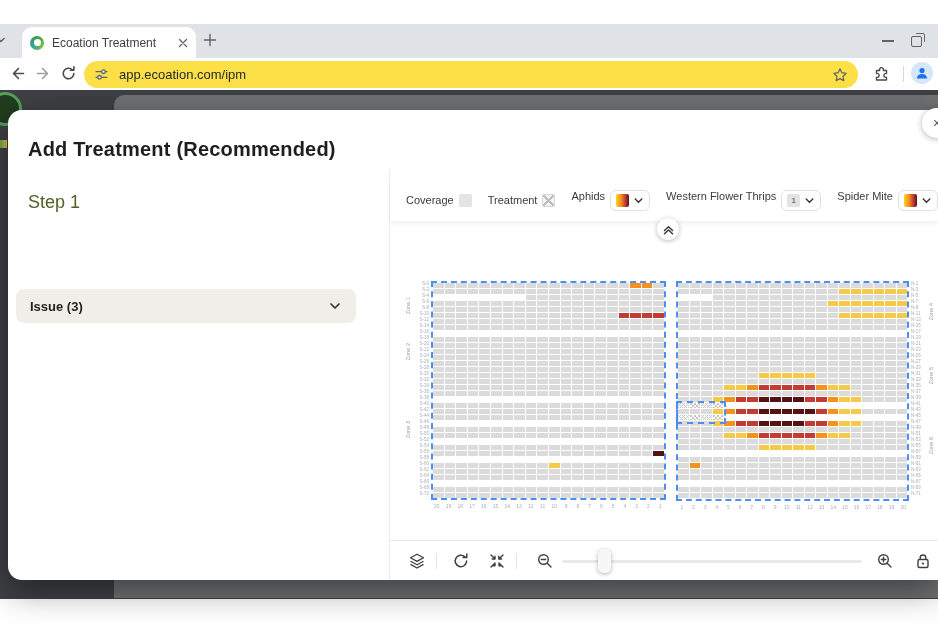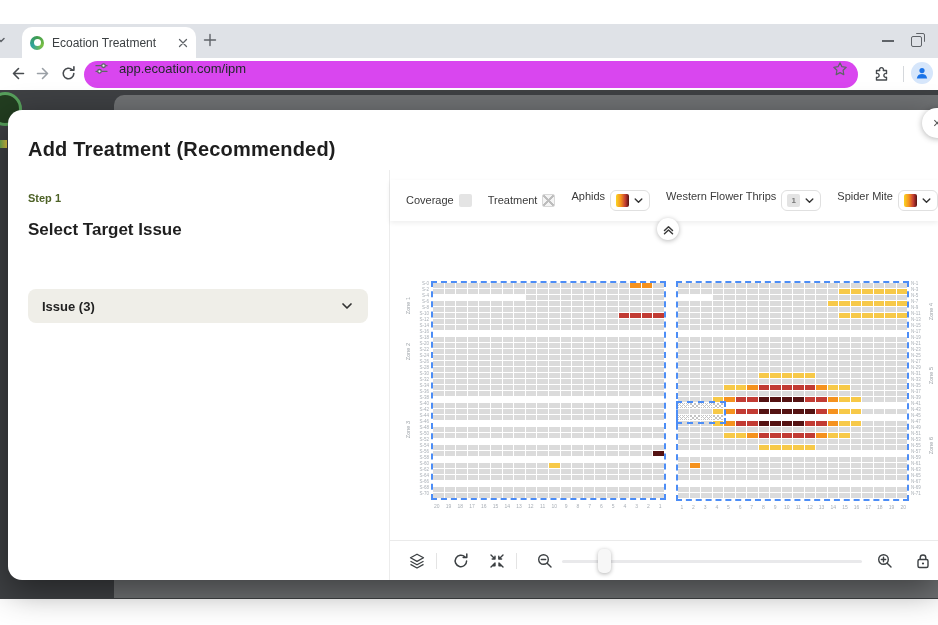--- a/index.html
+++ b/index.html
@@ -16,46 +16,46 @@
        display:flex;align-items:center;padding:0 8px;box-sizing:border-box}
   #tab .fav{width:14px;height:14px;border-radius:50%;background:conic-gradient(#3E9B4F,#7BC043,#2FA3A0,#3E9B4F);position:relative;flex:0 0 auto}
   #tab .fav:after{content:"";position:absolute;left:3.5px;top:3.5px;width:7px;height:7px;border-radius:50%;background:#fff}
   #tab .t{flex:1;font-size:12px;color:#3C4043;margin-left:8px;white-space:nowrap;overflow:hidden}
   #newtab{left:203px;top:33px}
   #winmin{right:44px;top:40px;width:12px;height:2px;background:#5F6368}
   #winrestore{right:16px;top:36px;width:9px;height:9px;border:1.5px solid #5F6368;border-radius:2px;background:#DFE2E7}
   #winrestore:before{content:"";position:absolute;left:2px;top:-4px;width:9px;height:9px;border:1.5px solid #5F6368;border-radius:2px;clip-path:polygon(20% 0,100% 0,100% 80%,80% 80%,80% 20%,20% 20%)}
   #navbar{left:0;top:58px;width:938px;height:32px;background:#fff;border-bottom:1px solid #E3E5E8}
   .navic{top:65px}
-  #urlbar{left:84px;top:61px;width:774px;height:27px;background:#d946ef;border-radius:14px;
-          display:flex;align-items:flex-start;padding:0 10px;box-sizing:border-box}
+  #urlbar{left:84px;top:61px;width:774px;height:27px;background:#fde047;border-radius:14px;
+          display:flex;align-items:center;padding:0 10px;box-sizing:border-box}
   #urlbar .u{font-size:13px;color:#24292E;margin-left:10px;flex:1}
   #extic{left:872px;top:64px}
   #chromesep{left:903px;top:66px;width:1px;height:16px;background:#D5D8DC}
   #avatar{left:911px;top:62px;width:22px;height:22px;border-radius:50%;background:#D6E6FB;display:flex;align-items:center;justify-content:center}
 
   
   #appbg{left:0;top:90px;width:938px;height:509px;background:#3E4043}
   #appcard{left:114px;top:95px;width:824px;height:503px;background:#6F7173;border-radius:10px 0 0 0}
   #sidegreen{left:-12px;top:92px;width:28px;height:28px;border-radius:50%;border:3px solid #57A05C;background:#223D20}
   #sideicon{left:0;top:140px;width:7px;height:8px;background:linear-gradient(90deg,#6AA84F,#E3C441)}
 
   
   #modal{left:8px;top:110px;width:930px;height:470px;background:#fff;border-radius:14px 0 0 14px;
          box-shadow:0 10px 34px rgba(0,0,0,.45)}
   #modalclose{left:922px;top:108px;width:30px;height:30px;border-radius:50%;background:#fff;
               box-shadow:0 1px 6px rgba(0,0,0,.3);display:flex;align-items:center;justify-content:center;
               font-size:14px;color:#555}
   #mtitle{left:20px;top:28px;font-size:20px;font-weight:700;color:#1E1E1E;letter-spacing:.2px}
 
   #leftpane{left:0;top:60px;width:382px;height:410px;border-right:1px solid #ECECEC;box-sizing:border-box}
-  #step{left:20px;top:22px;font-size:11px;font-weight:700;color:#4E6227}
+  #step{left:20px;top:22px;font-size:18px;font-weight:400;color:#4E6227}
   #heading{left:20px;top:50px;font-size:17px;font-weight:700;color:#1F1F1F}
   #sub{left:20px;top:78px;font-size:13px;color:#9B9B9B}
-  #dropdown{left:20px;top:119px;width:340px;height:34px;background:#EFEEE8;border-radius:8px;
+  #dropdown{left:8px;top:119px;width:340px;height:34px;background:#EFEEE8;border-radius:8px;
             display:flex;align-items:center;justify-content:space-between;padding:0 14px;box-sizing:border-box;cursor:pointer}
   #dropdown .v{font-size:13px;font-weight:700;color:#222}
   #nextbtn{left:20px;top:363px;width:340px;height:29px;background:#3F541E;border-radius:6px;
            display:flex;align-items:center;justify-content:center;color:#fff;font-size:13px;font-weight:700;cursor:pointer}
 
   #rightpane{left:382px;top:60px;width:548px;height:410px}
   #legendbar{left:0;top:10px;width:548px;height:41px;background:#fff;box-shadow:0 2px 5px rgba(0,0,0,.07);
              display:flex;align-items:center;padding-left:16px;gap:16px;box-sizing:border-box;position:absolute;z-index:2}
   .legend-item{display:flex;align-items:flex-start;gap:5px;font-size:11px;color:#3A3A3A;white-space:nowrap}
   .swatch{width:13px;height:13px;border-radius:2px;flex:0 0 auto}
@@ -177,21 +177,20 @@
 <div class="abs" id="appbg"></div>
 <div class="abs" id="appcard"></div>
 <div class="abs" id="sidegreen"></div>
 <div class="abs" id="sideicon"></div>
 
 <div class="abs" id="modal">
   <div class="abs" id="mtitle">Add Treatment (Recommended)</div>
 
   <div class="abs" id="leftpane">
     <div class="abs" id="step">Step 1</div>
-    <div class="abs" id="heading">Select Target Issue</div>
     <div class="abs" id="dropdown">
       <span class="v">Issue (3)</span>
       <span>
         <svg width="14" height="14" viewBox="0 0 14 14">
             <path d="M3 5l4 4 4-4" fill="none" stroke="#333" stroke-width="1.7" stroke-linecap="round" stroke-linejoin="round"></path>
           </svg>
       </span>
     </div>
   </div>
 

